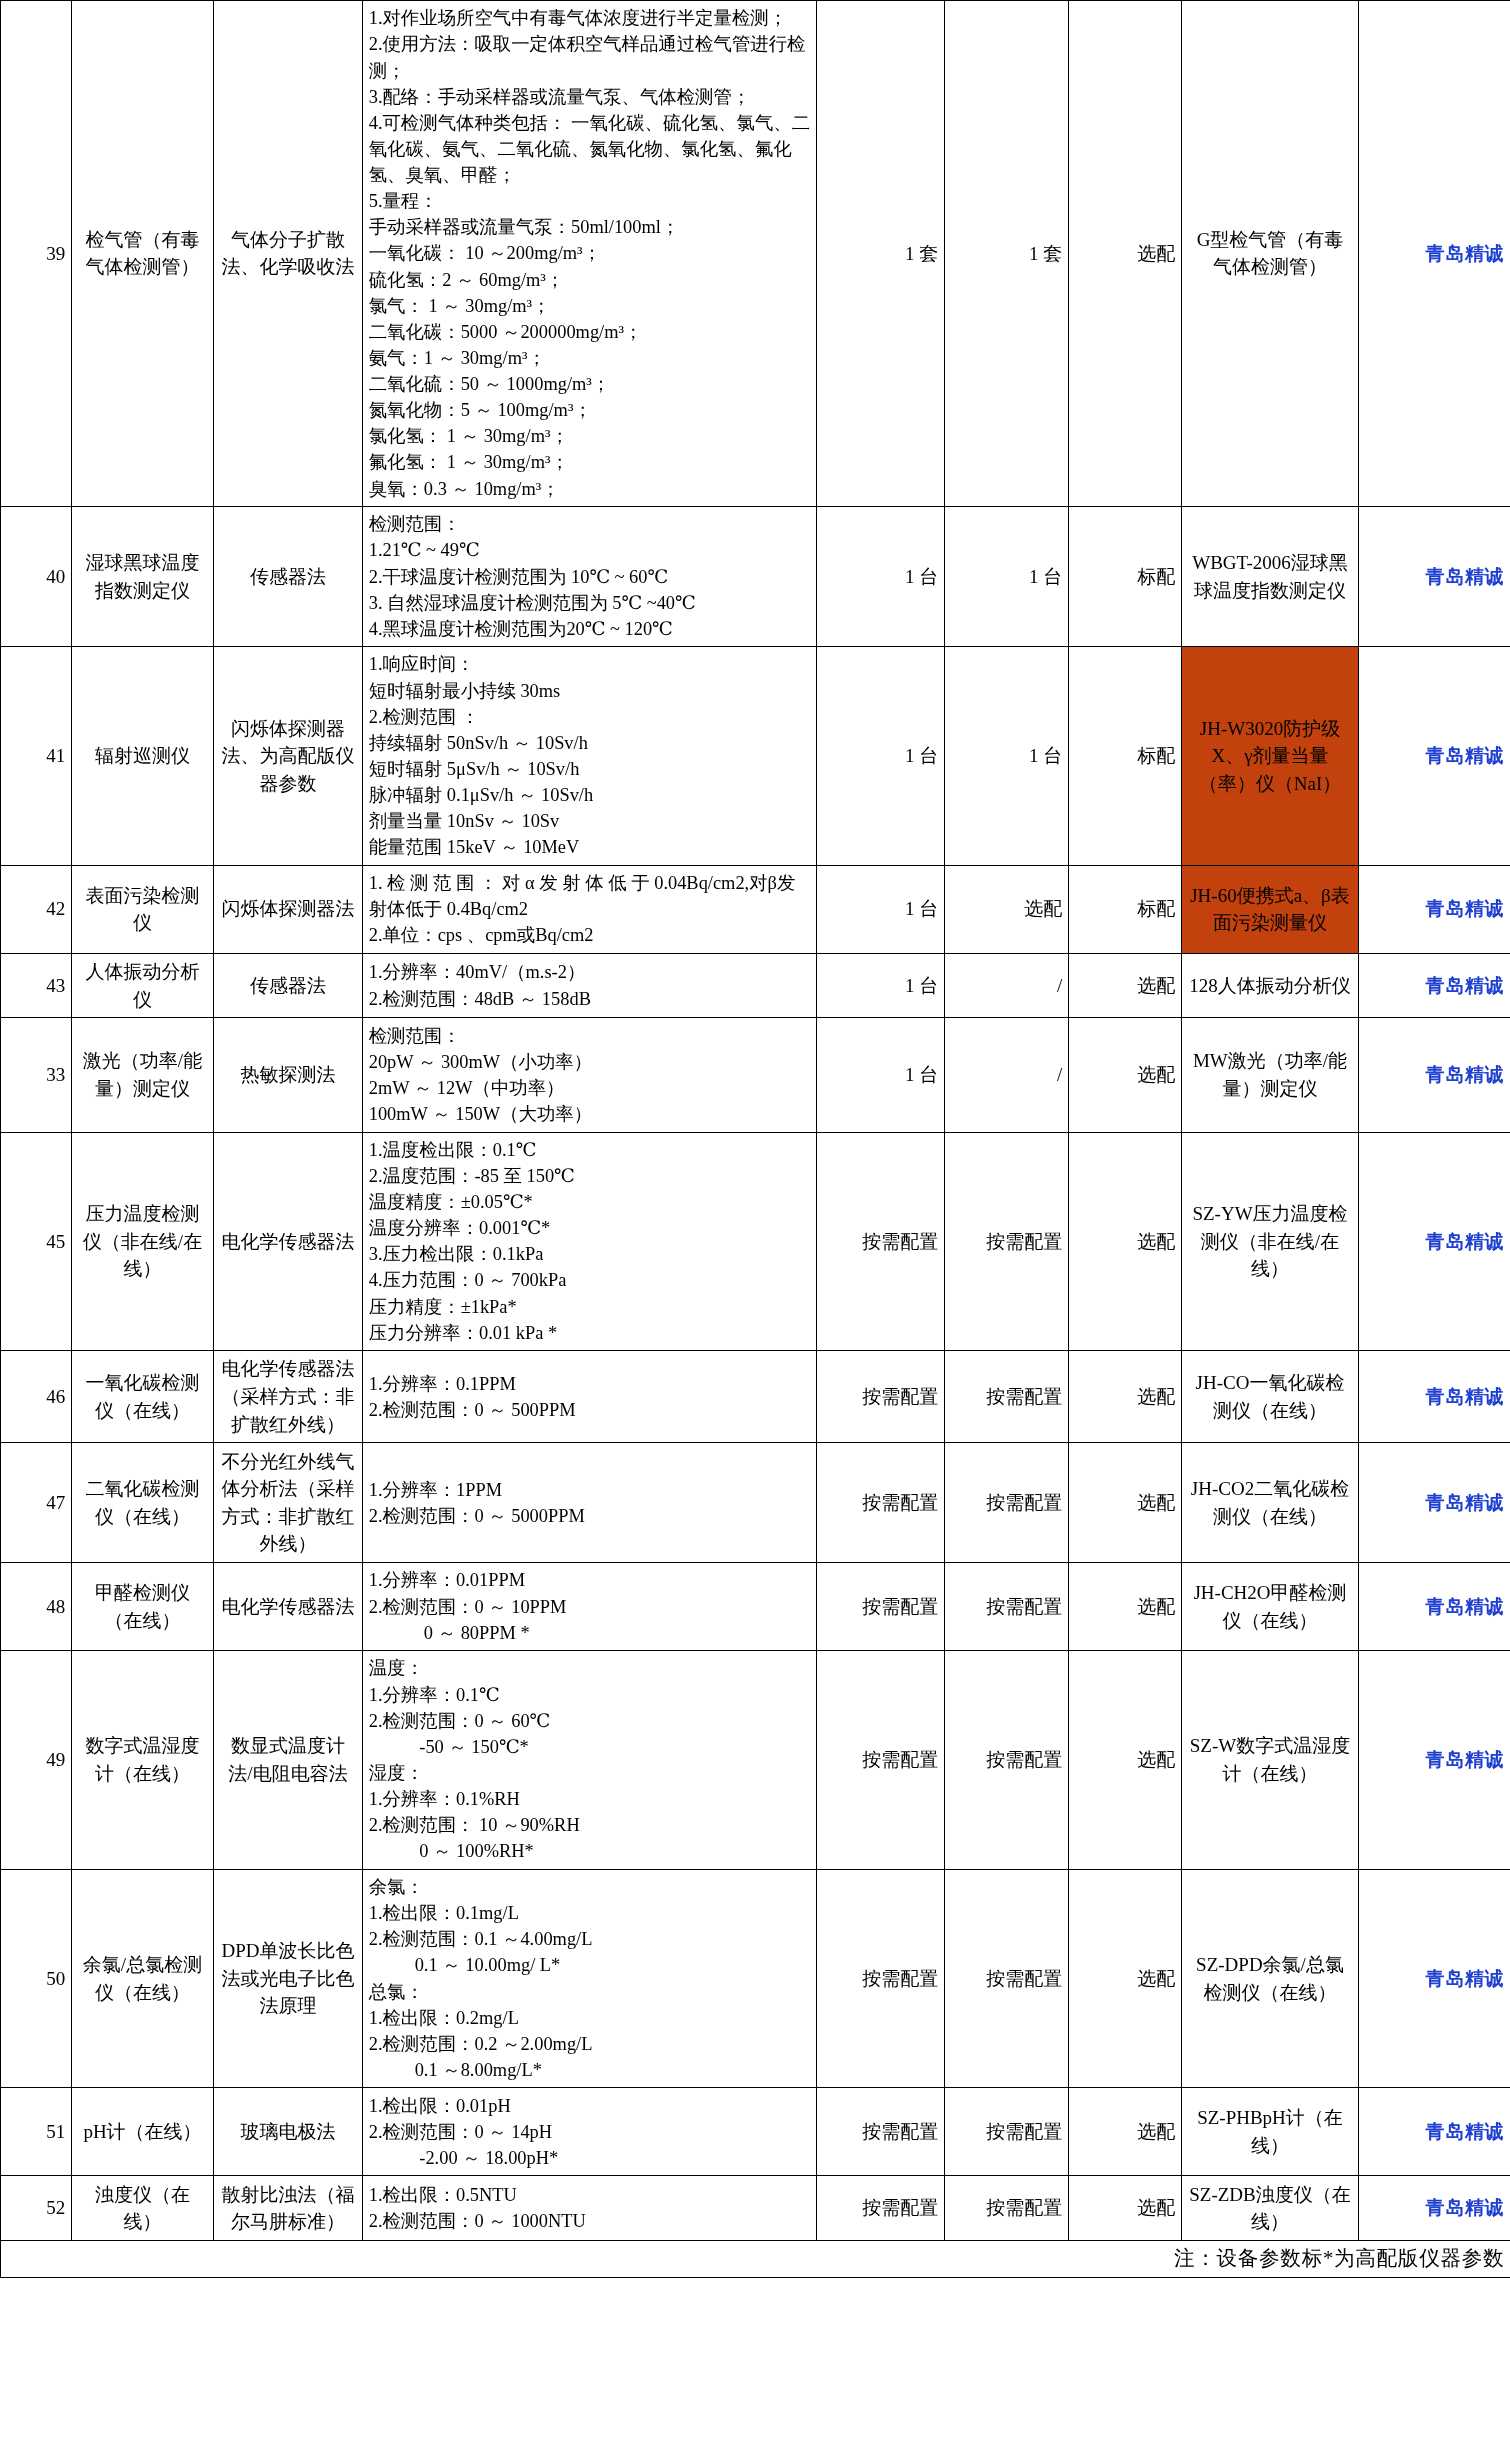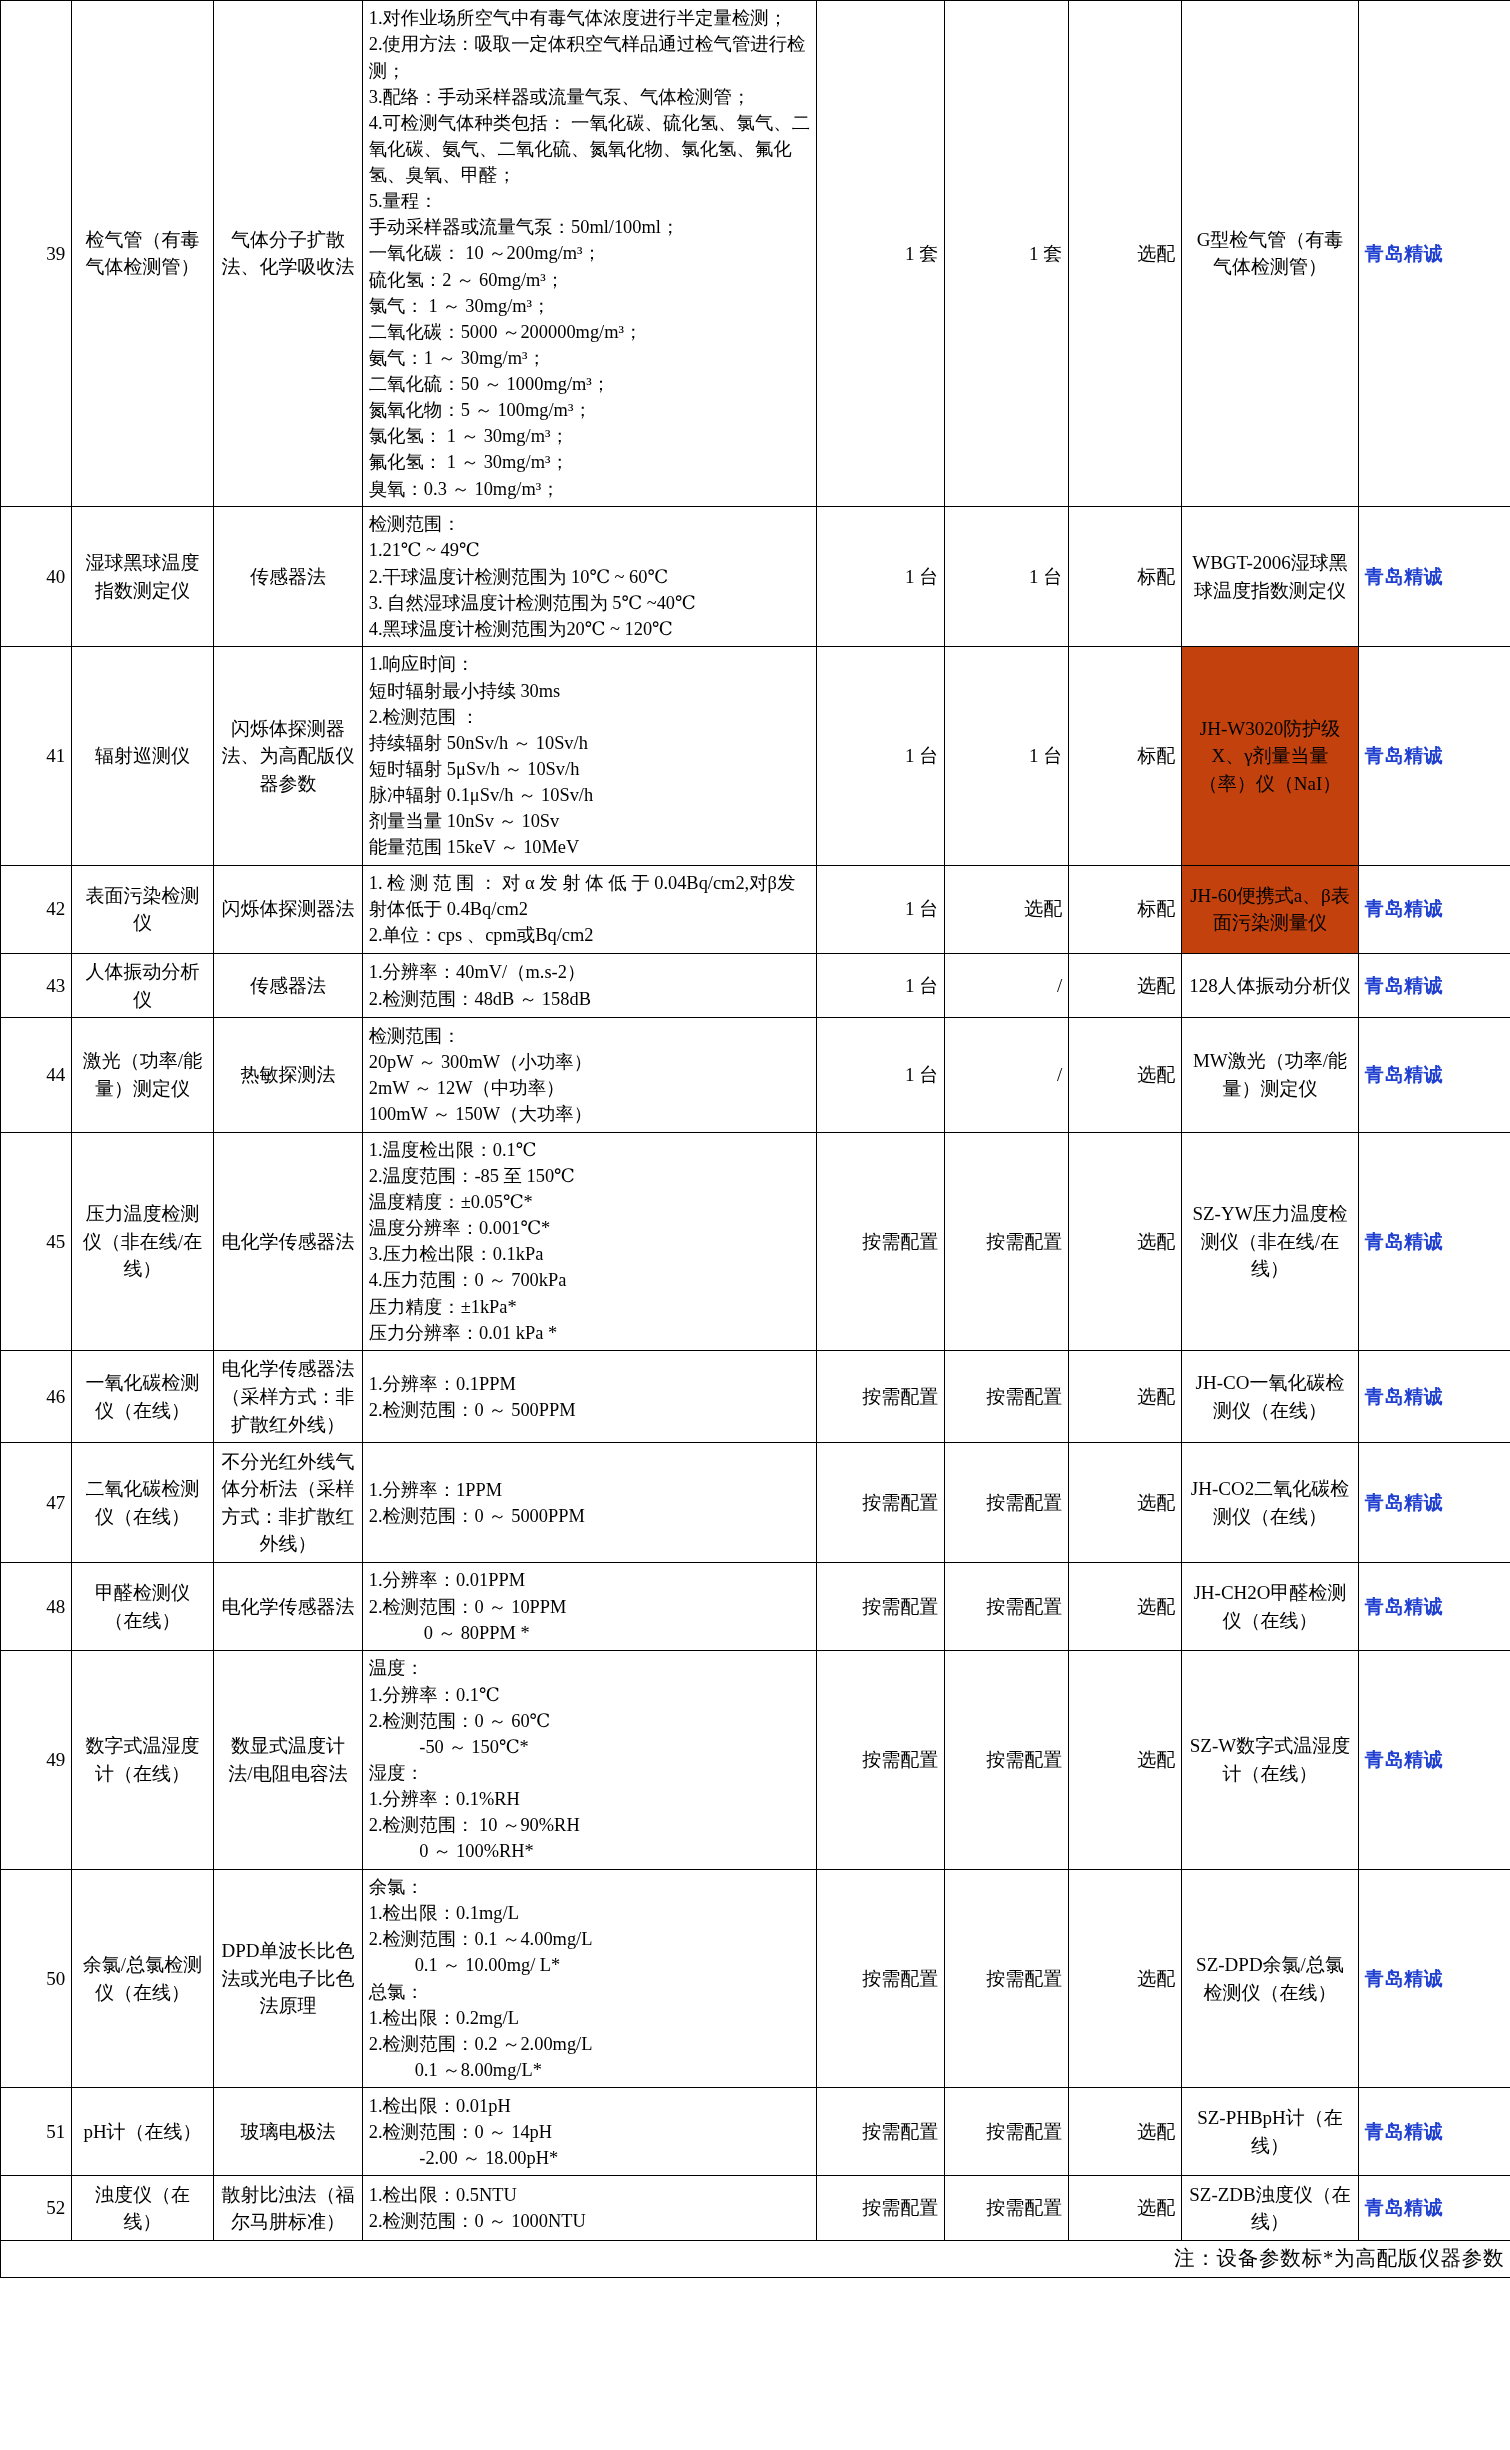--- a/index.html
+++ b/index.html
@@ -52,21 +52,21 @@
     line-height: 1.42;
     padding: 5.7px 7px;
   }
   .cell-name, .cell-method, .cell-model {
     text-align: center;
     line-height: 1.45;
   }
   .brand {
     color: #1f3fd0;
     font-weight: bold;
-    text-align: left;
+    text-align: right;
     letter-spacing: 0.7px;
   }
   .hl {
     background: #c2410c;
   }
   .note-row td {
     border: 1.4px solid #000000;
     text-align: right;
     font-size: 20.6px;
     padding: 8.5px 5.7px;
@@ -167,21 +167,21 @@
           <td class="cell-method">传感器法</td>
           <td class="cell-param">1.分辨率：40mV/（m.s-2）
 2.检测范围：48dB ～ 158dB</td>
           <td class="cell-center">1 台</td>
           <td class="cell-center">/</td>
           <td class="cell-center">选配</td>
           <td class="cell-model">128人体振动分析仪</td>
           <td class="brand">青岛精诚</td>
         </tr>
         <tr>
-          <td class="cell-center">44</td>
+          <td class="cell-center">33</td>
           <td class="cell-name">激光（功率/能量）测定仪</td>
           <td class="cell-method">热敏探测法</td>
           <td class="cell-param">检测范围：
 20pW ～ 300mW（小功率）
 2mW ～ 12W（中功率）
 100mW ～ 150W（大功率）</td>
           <td class="cell-center">1 台</td>
           <td class="cell-center">/</td>
           <td class="cell-center">选配</td>
           <td class="cell-model">MW激光（功率/能量）测定仪</td>

